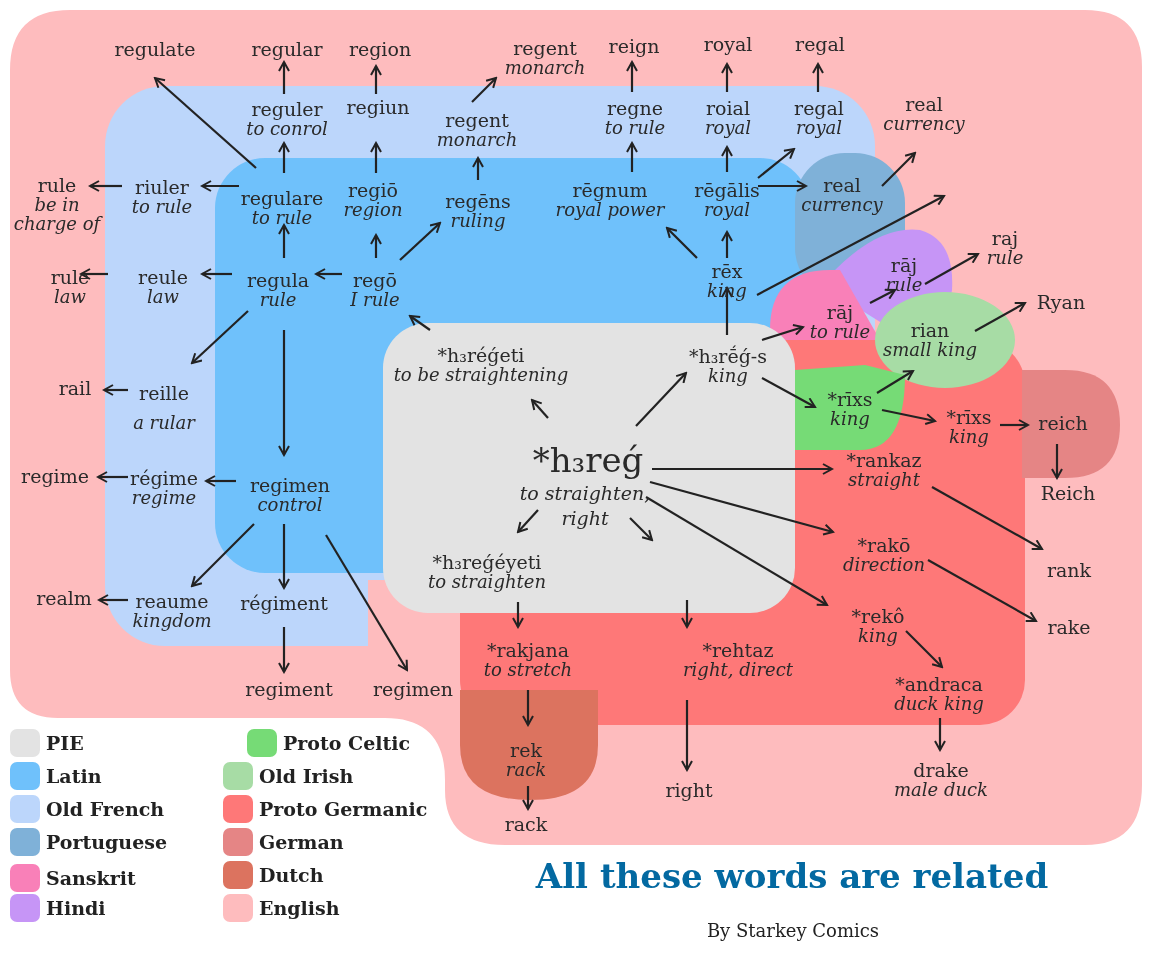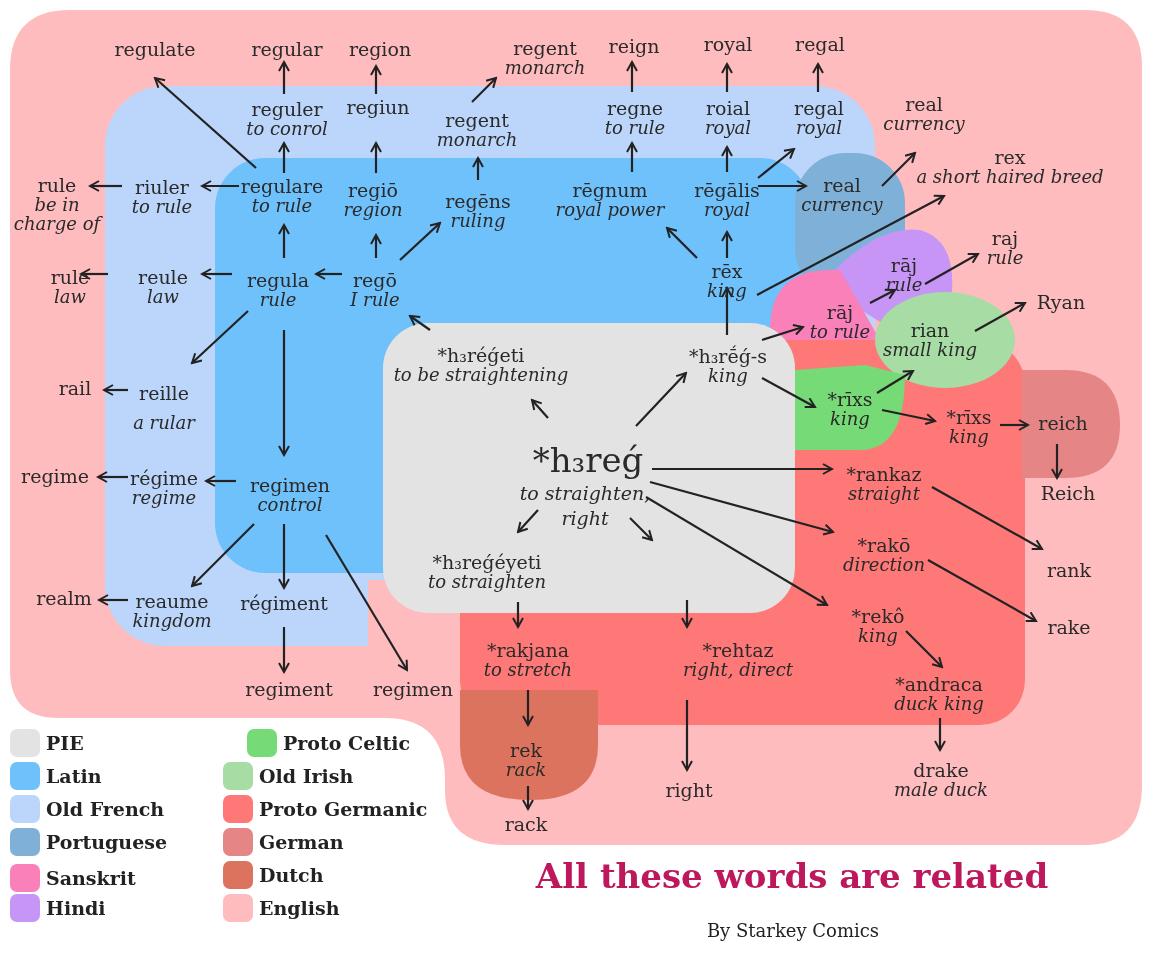--- a/index.html
+++ b/index.html
@@ -10,21 +10,21 @@
   .word { position:absolute; transform:translate(-50%,-50%); text-align:center;
           white-space:nowrap; line-height:1.05; }
   .word .w { font-size:19px; display:block; }
   .word .g { font-size:18px; font-style:italic; display:block; }
   .word.root .w { font-size:34px; }
   .legend { position:absolute; left:10px; top:728px; width:440px; }
   .leg-item { position:absolute; display:flex; align-items:center; height:30px; }
   .swatch { width:30px; height:28px; border-radius:7px; margin-right:6px; }
   .leg-label { font-family:"DejaVu Serif", serif; font-weight:bold; font-size:19px; color:#222; }
   .title { position:absolute; left:792px; top:876px; transform:translate(-50%,-50%);
-           font-family:"DejaVu Serif", serif; font-weight:bold; font-size:34px; color:#be185d; white-space:nowrap; }
+           font-family:"DejaVu Serif", serif; font-weight:bold; font-size:34px; color:#0369a1; white-space:nowrap; }
   .byline { position:absolute; left:793px; top:930px; transform:translate(-50%,-50%);
             font-family:"DejaVu Serif", serif; font-size:18px; color:#222; white-space:nowrap; }
 </style>
 </head>
 <body>
 
 <div id="stage">
 
   <svg class="layer" width="1152" height="953">
 
@@ -161,21 +161,21 @@
     </div>
 
   <div class="word" style="left:375px;top:290px;">
       <span class="w">regō</span>
       <span class="g">I rule</span>
     </div>
   <div class="word" style="left:278px;top:290px;">
       <span class="w">regula</span>
       <span class="g">rule</span>
     </div>
-  <div class="word" style="left:282px;top:196px;">
+  <div class="word" style="left:282px;top:208px;">
       <span class="w">regulare</span>
       <span class="g">to rule</span>
     </div>
   <div class="word" style="left:373px;top:200px;">
       <span class="w">regiō</span>
       <span class="g">region</span>
     </div>
   <div class="word" style="left:478px;top:211px;">
       <span class="w">regēns</span>
       <span class="g">ruling</span>
@@ -262,21 +262,21 @@
     </div>
   <div class="word" style="left:930px;top:340px;">
       <span class="w">rian</span>
       <span class="g">small king</span>
     </div>
 
   <div class="word" style="left:969px;top:427px;">
       <span class="w">*rīxs</span>
       <span class="g">king</span>
     </div>
-  <div class="word" style="left:884px;top:484px;">
+  <div class="word" style="left:884px;top:470px;">
       <span class="w">*rankaz</span>
       <span class="g">straight</span>
     </div>
   <div class="word" style="left:884px;top:555px;">
       <span class="w">*rakō</span>
       <span class="g">direction</span>
     </div>
   <div class="word" style="left:878px;top:626px;">
       <span class="w">*rekô</span>
       <span class="g">king</span>
@@ -320,24 +320,20 @@
     </div>
   <div class="word" style="left:728px;top:45px;">
       <span class="w">royal</span>
     </div>
   <div class="word" style="left:820px;top:45px;">
       <span class="w">regal</span>
     </div>
   <div class="word" style="left:924px;top:114px;">
       <span class="w">real</span>
       <span class="g">currency</span>
-    </div>
-  <div class="word" style="left:1010px;top:167px;">
-      <span class="w">rex</span>
-      <span class="g">a short haired breed</span>
     </div>
   <div class="word" style="left:1005px;top:248px;">
       <span class="w">raj</span>
       <span class="g">rule</span>
     </div>
   <div class="word" style="left:1061px;top:303px;">
       <span class="w">Ryan</span>
     </div>
   <div class="word" style="left:57px;top:205px;">
       <span class="w">rule</span>

